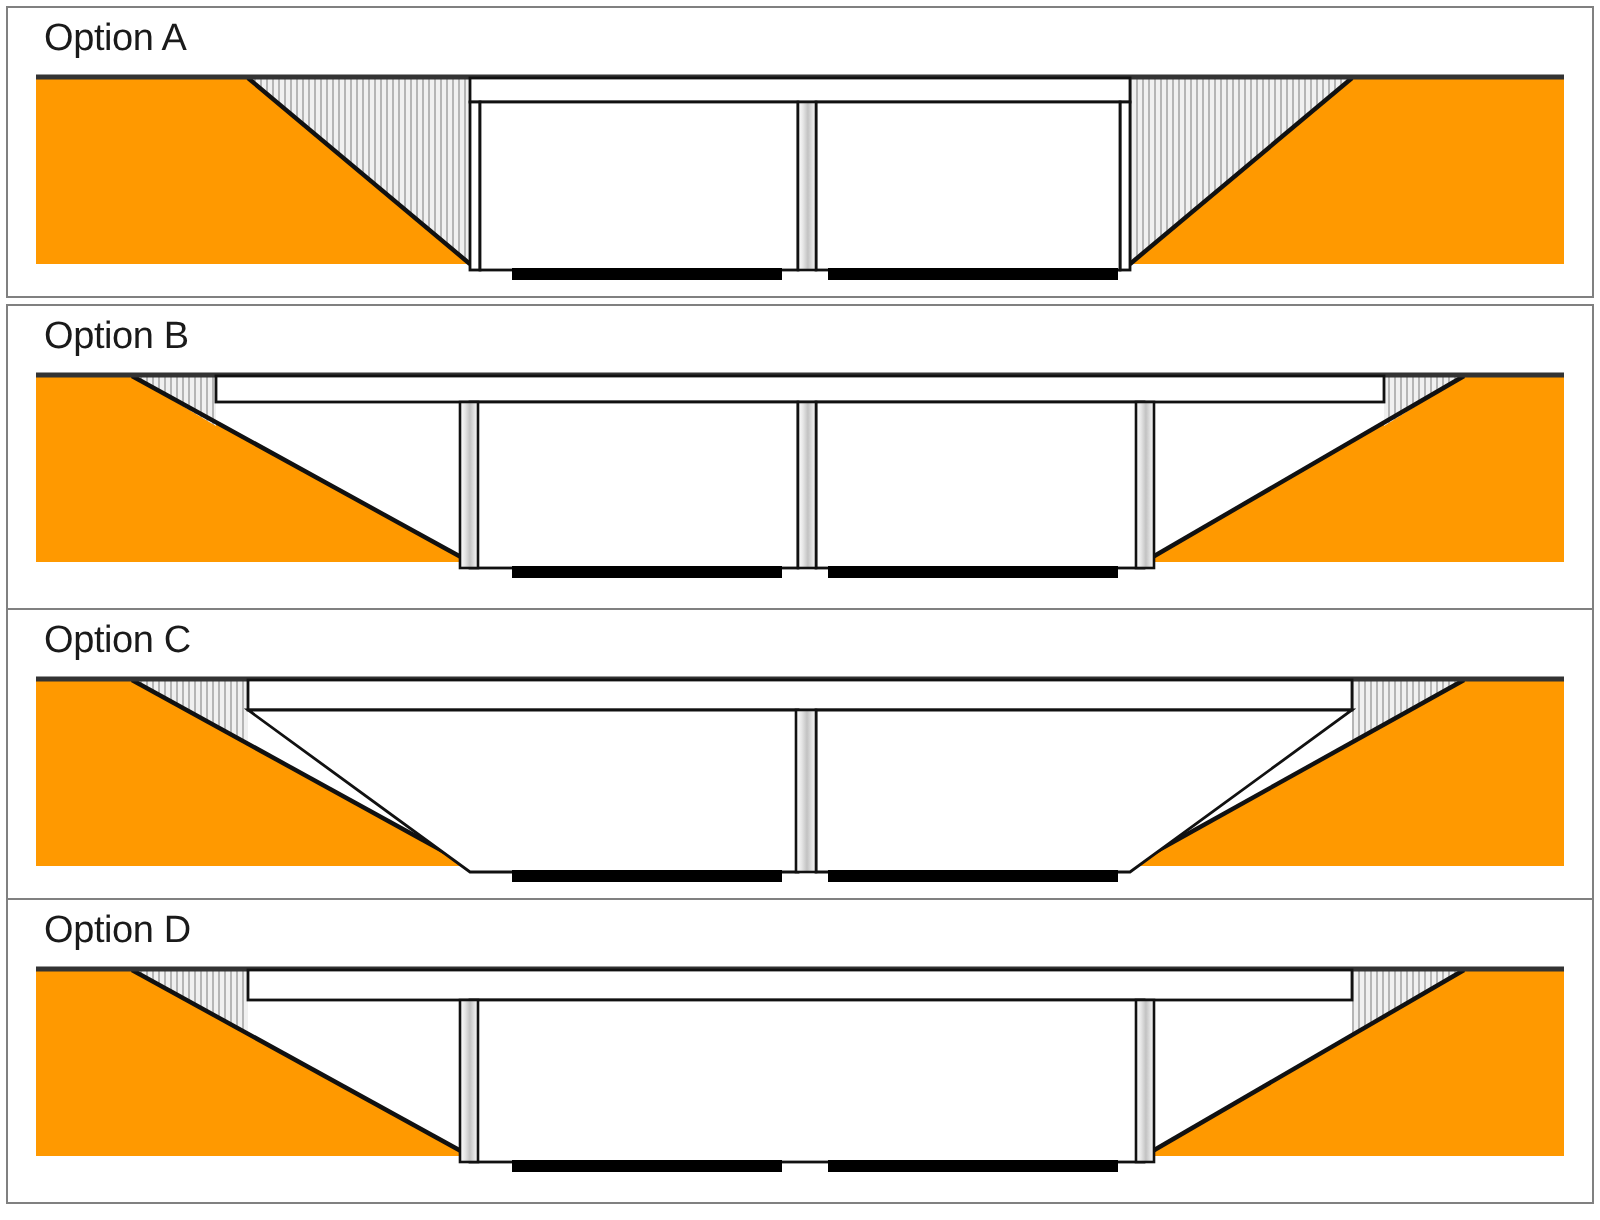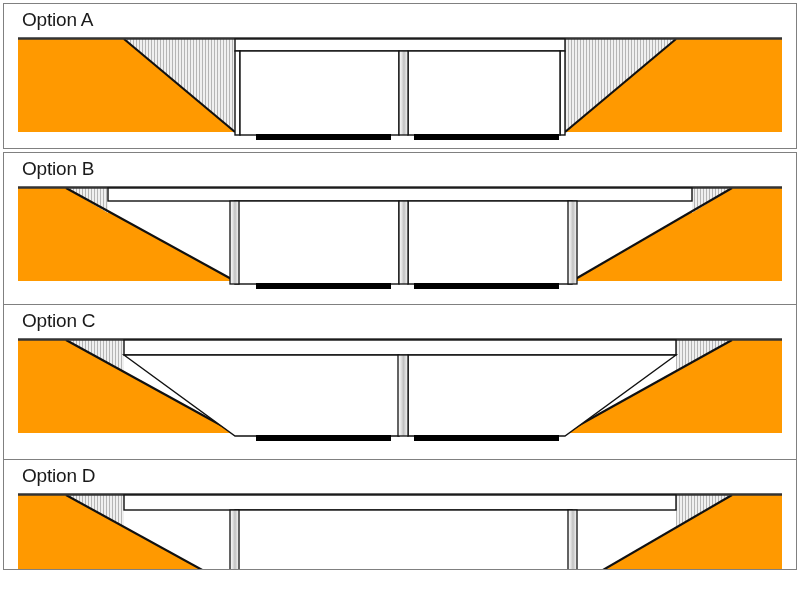--- a/index.html
+++ b/index.html
@@ -179,21 +179,21 @@
       <polygon points="120,50 395,50 395,131 231,131" fill="#ffffff" stroke="#111111" stroke-width="1.4"></polygon>
       <polygon points="672,50 404,50 404,131 561,131" fill="#ffffff" stroke="#111111" stroke-width="1.4"></polygon>
 
       <rect x="394" y="50" width="10" height="81" fill="url(#pierGradC)" stroke="#111111" stroke-width="1.3"></rect>
 
       <rect x="252" y="130" width="135" height="6" fill="#000000"></rect>
       <rect x="410" y="130" width="145" height="6" fill="#000000"></rect>
     </svg>
   </div>
 
-  <div class="panel" id="panel-d" style="top:459px;height:111px;padding-left:32px;">
+  <div class="panel" id="panel-d" style="top:449px;height:153px;padding-left:32px;">
     <div class="panel-title">Option D</div>
     <svg class="scene" viewBox="0 0 792 149" width="792" height="149" preserveAspectRatio="none" style="top:0;">
       <defs>
         <pattern id="hatchD" width="3" height="8" patternUnits="userSpaceOnUse">
           <rect x="0" y="0" width="3" height="8" fill="#f0f0f0"></rect>
           <rect x="0" y="0" width="1" height="8" fill="#b5b5b5"></rect>
         </pattern>
         <linearGradient id="pierGradD" x1="0" y1="0" x2="1" y2="0">
           <stop offset="0%" stop-color="#ffffff"></stop>
           <stop offset="28%" stop-color="#e6e6e6"></stop>

